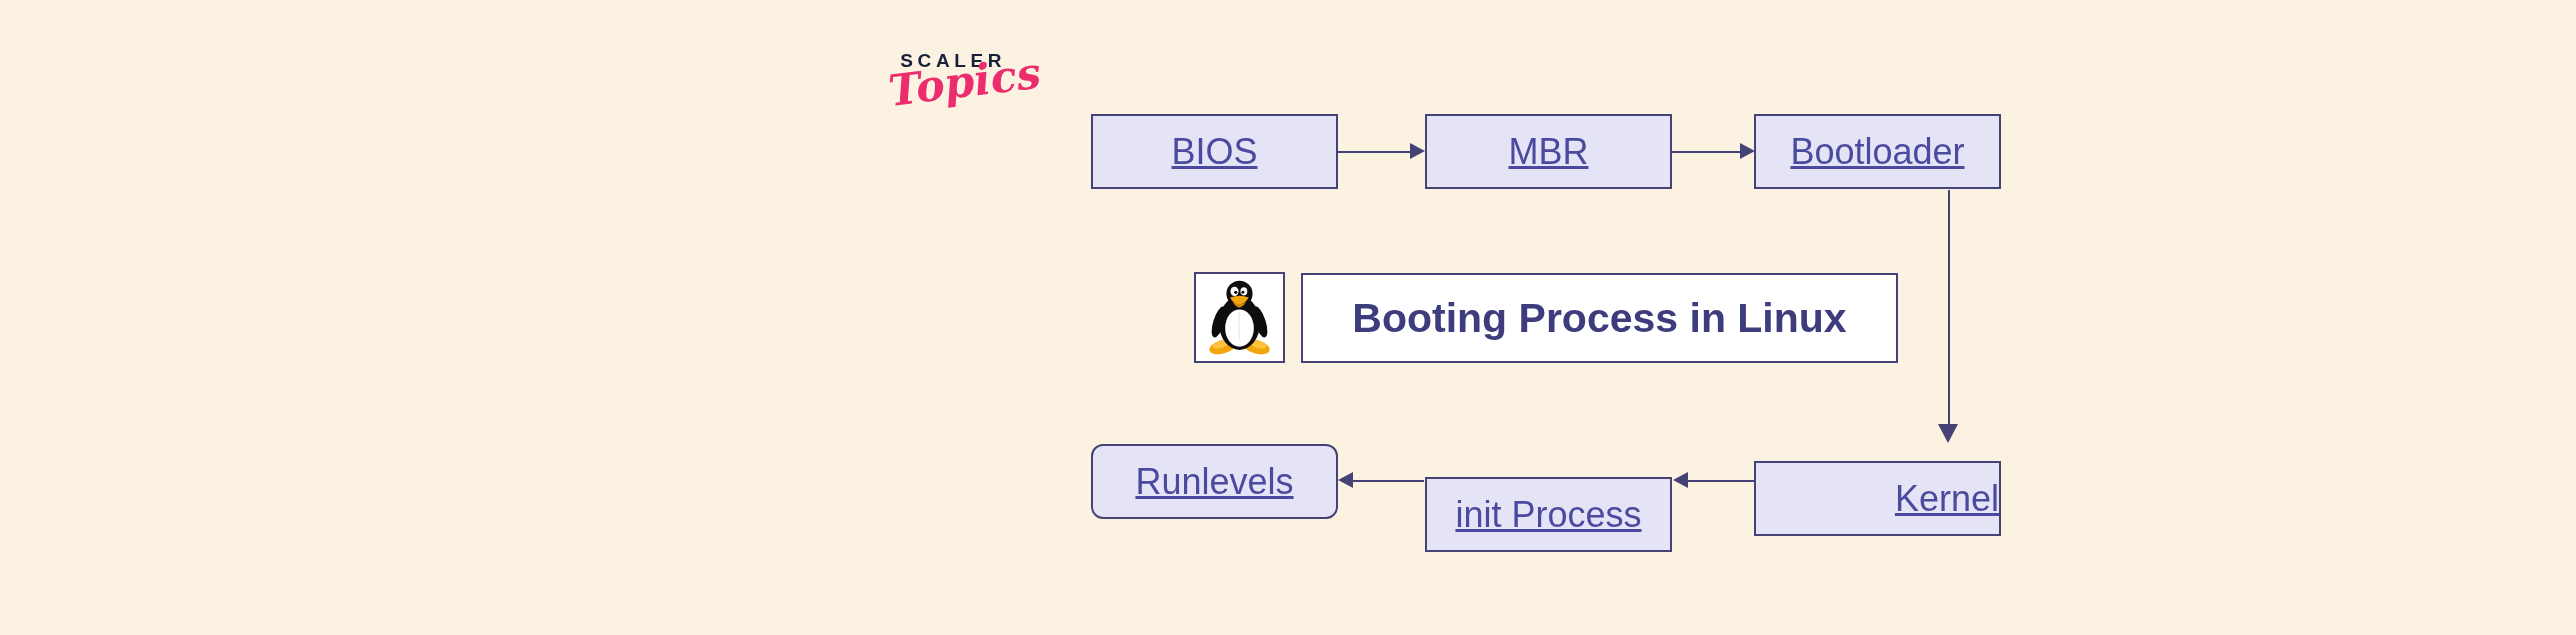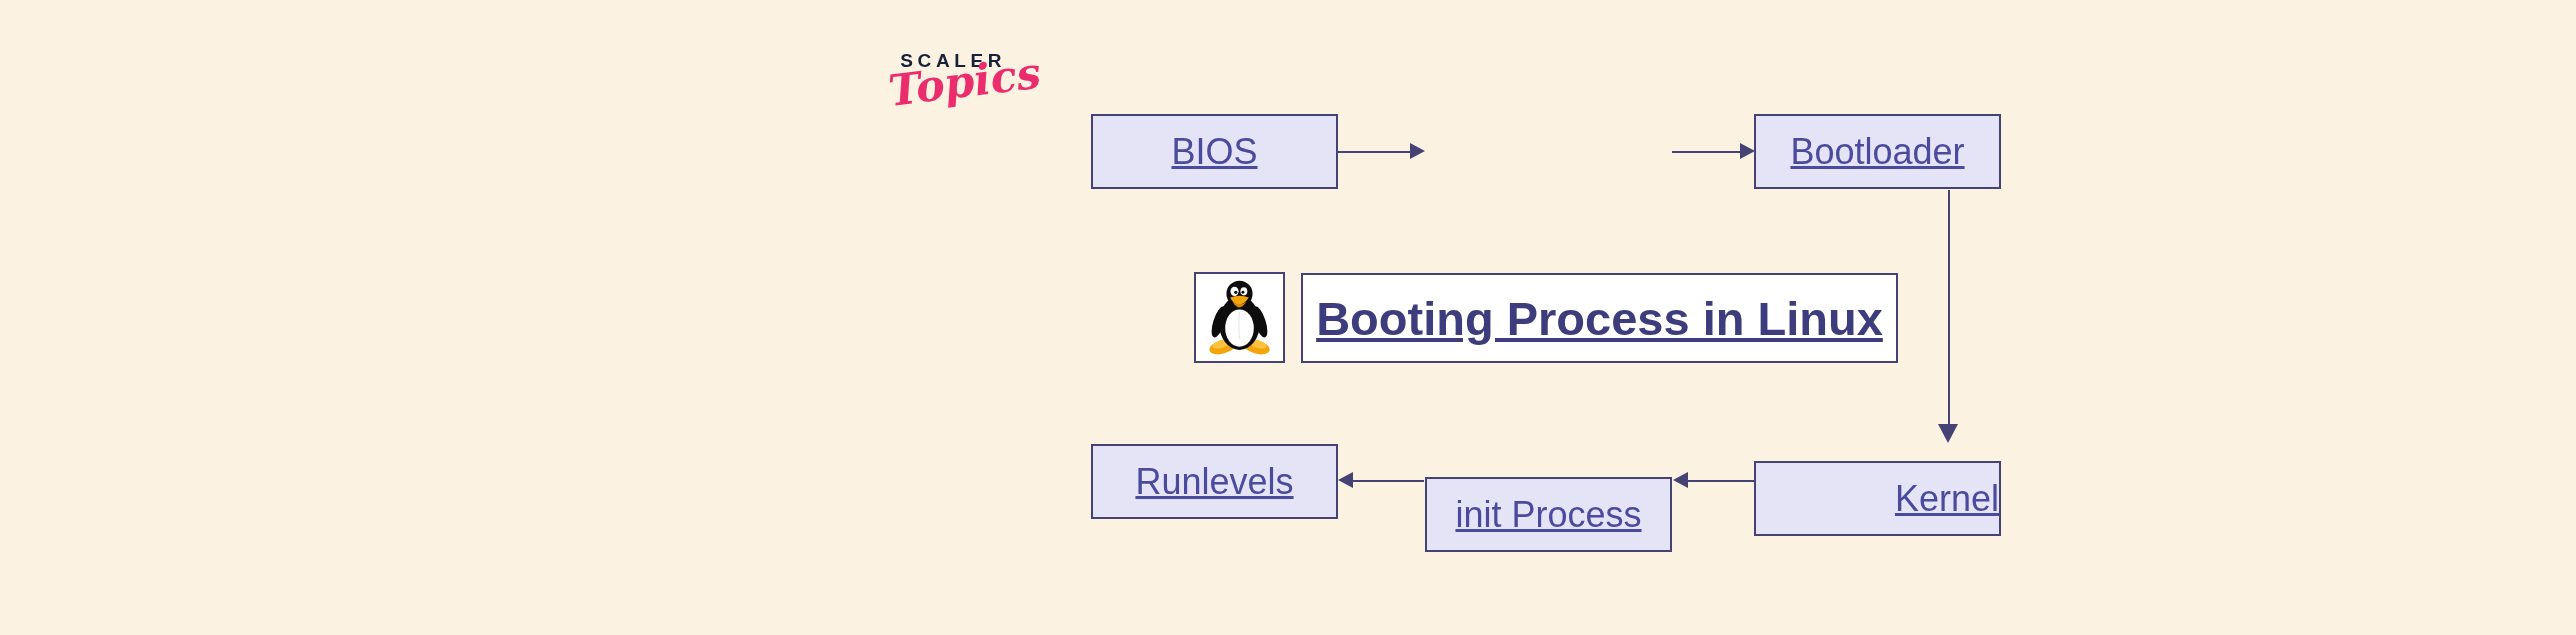--- a/index.html
+++ b/index.html
@@ -46,37 +46,37 @@
     background:var(--node-fill);
     border:2.1px solid var(--stroke);
     display:flex;align-items:center;justify-content:center;
     font-size:36px;color:var(--node-text);
     white-space:nowrap;
     text-decoration:underline;
   }
   .node-bios      {left:1091px;top:114px;}
   .node-mbr       {left:1425px;top:114px;}
   .node-bootloader{left:1754px;top:114px;}
-  .node-runlevels {left:1091px;top:444px;}
+  .node-runlevels {left:1091px;top:444px;border-radius:12px;}
   .node-init      {left:1425px;top:449px;margin-top:28px;}
   .node-kernel    {left:1754px;top:461px;justify-content:flex-end;}
 
   
   .tux-panel{
     position:absolute;left:1194px;top:272px;width:91px;height:91px;
     background:var(--panel-bg);border:2.1px solid var(--stroke);
     display:flex;align-items:center;justify-content:center;
   }
   .title-panel{
     position:absolute;left:1301px;top:273px;width:597px;height:90px;
     background:var(--panel-bg);border:2.1px solid var(--stroke);
     display:flex;align-items:center;justify-content:center;
   }
   .title-label{
-    font-size:47px;font-weight:700;color:var(--title-text);white-space:nowrap;text-decoration:underline;
+    font-size:41px;font-weight:700;color:var(--title-text);white-space:nowrap;
   }
 
   
   .edge-line{position:absolute;background:var(--stroke);}
   .edge-h{height:2.1px;width:74px;top:151px;}
   .edge-h-b{top:480px;}
   .edge-v{width:2.1px;left:1948px;top:190px;height:235px;}
   .arrowhead{position:absolute;width:0;height:0;}
   .arrow-right{
     border-top:8.8px solid transparent;
@@ -99,20 +99,23 @@
 
 <div class="stage">
 
   <div class="logo">
     <div class="logo-brand">SCALER</div>
     <div class="logo-script">Topics</div>
   </div>
 
   <div class="node node-bios">
     <span>BIOS</span>
+  </div>
+  <div class="node node-mbr">
+    <span>MBR</span>
   </div>
   <div class="node node-bootloader">
     <span>Bootloader</span>
   </div>
 
   <div class="node node-runlevels">
     <span>Runlevels</span>
   </div>
   <div class="node node-init">
     <span>init Process</span>

